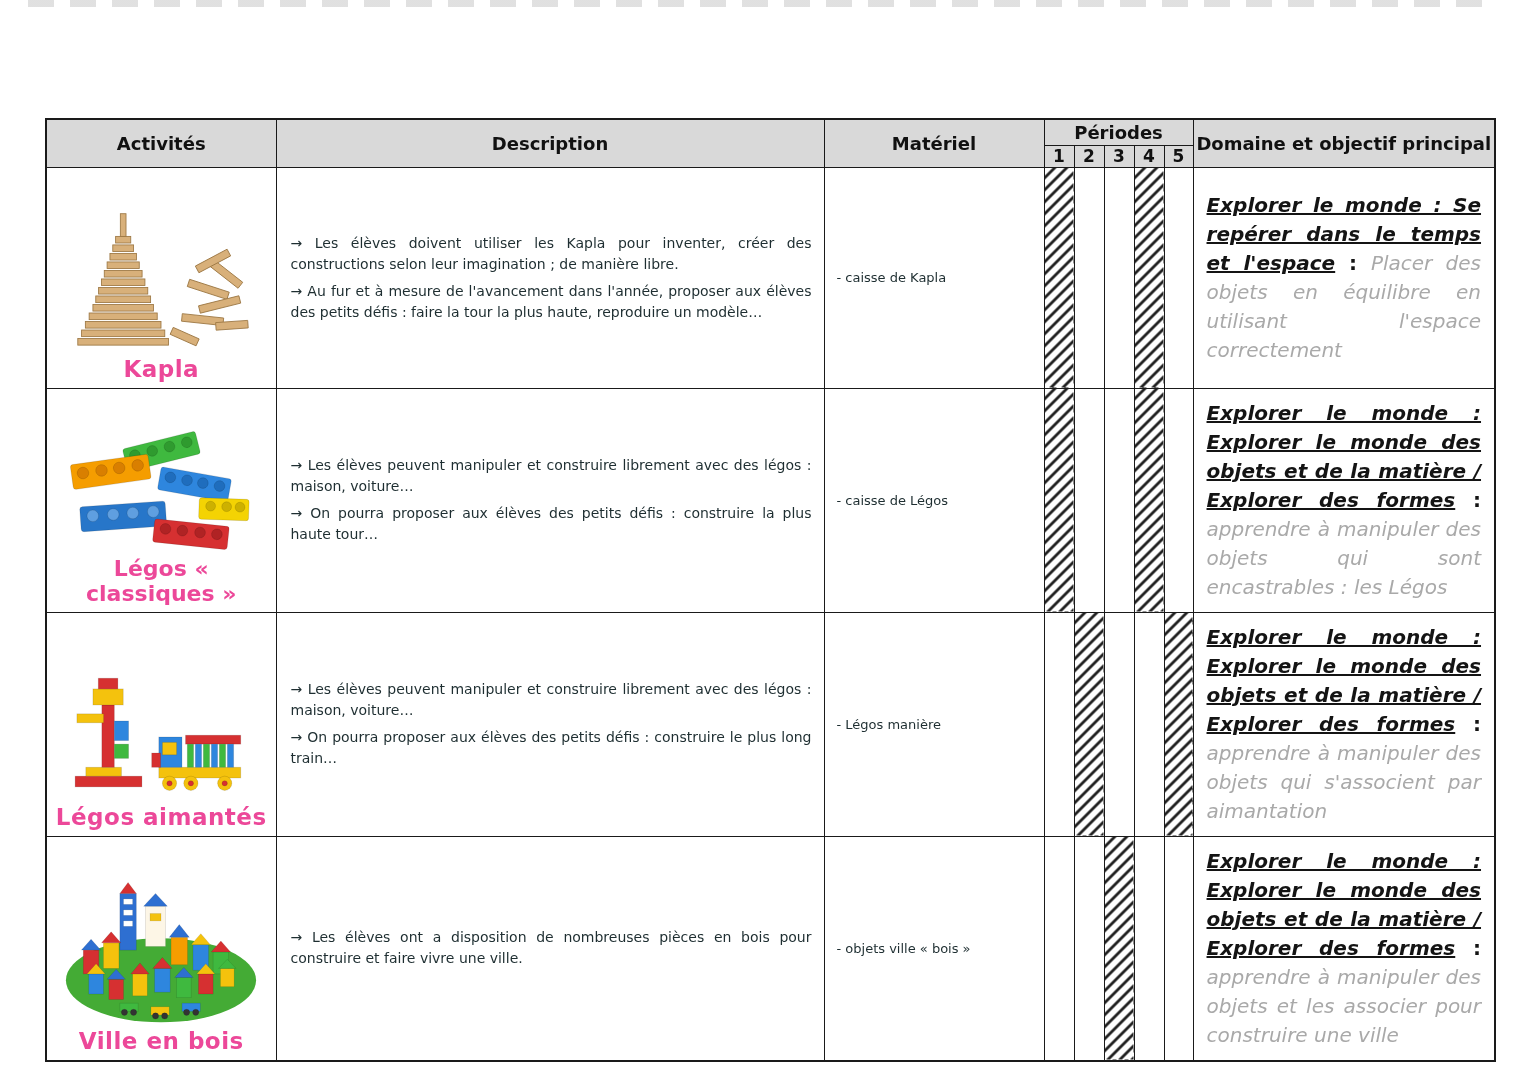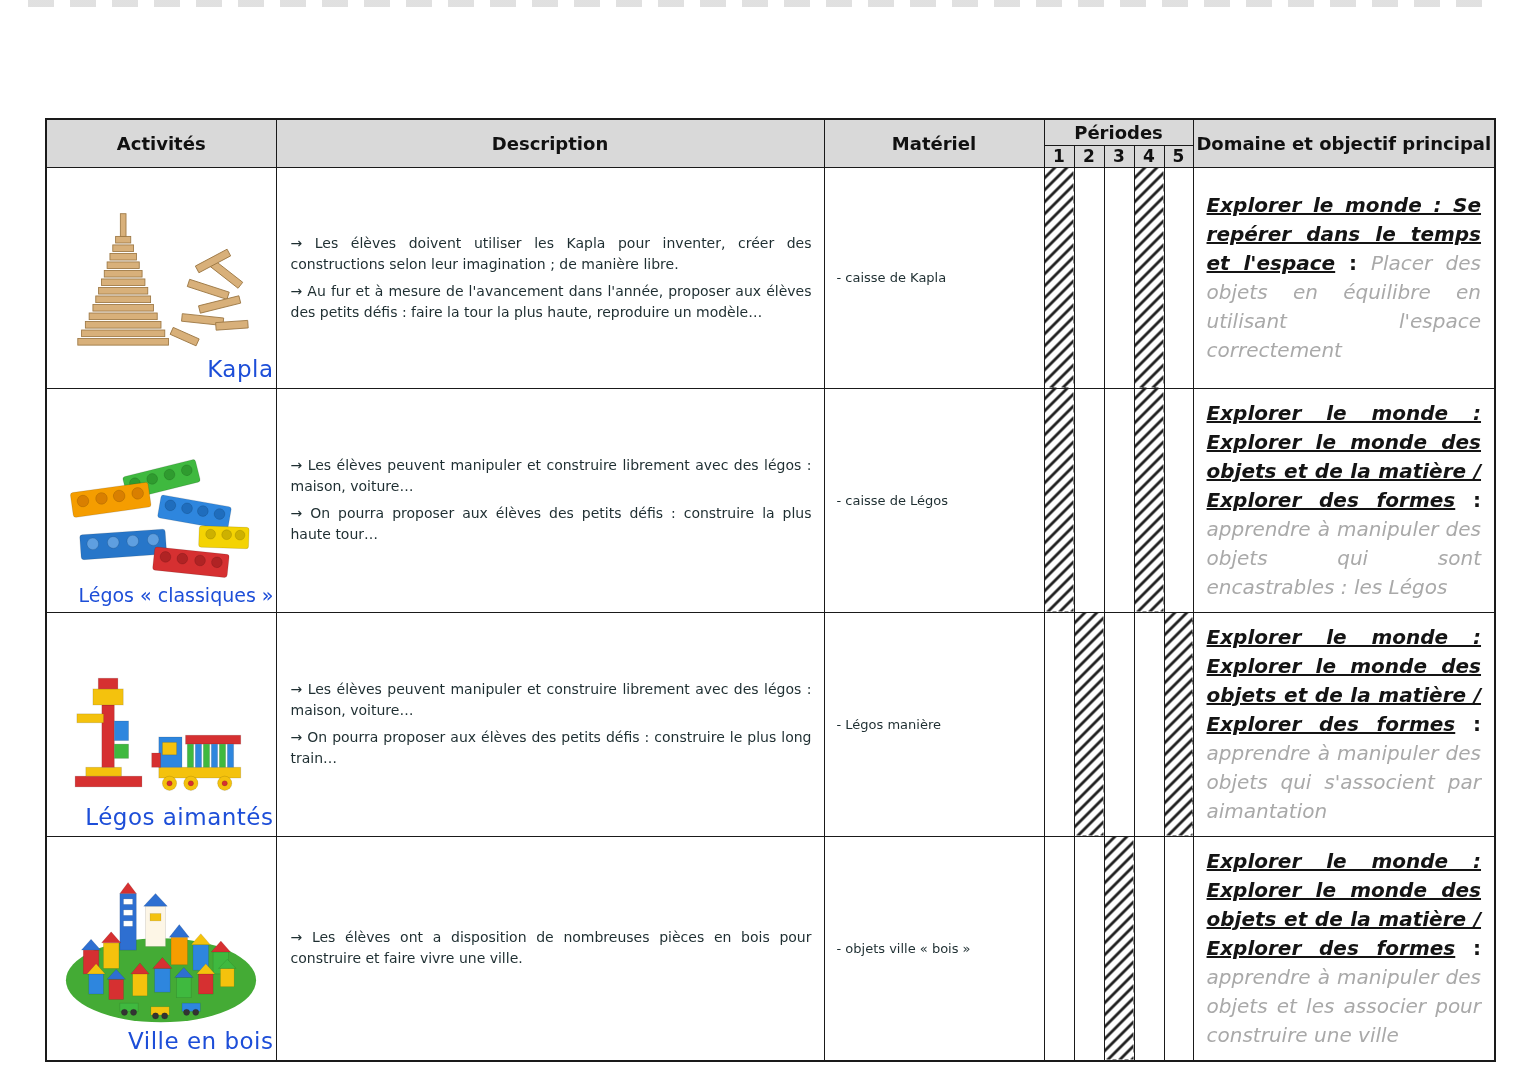--- a/index.html
+++ b/index.html
@@ -29,22 +29,22 @@
   tr.header-main{height:26px;}
   tr.header-periods{height:22px;}
   tr.header-periods th{font-size:17px;}
   tbody tr:nth-child(1){height:221px;}
   tbody tr:nth-child(2){height:195px;}
   tbody tr:nth-child(3){height:196px;}
   tbody tr:nth-child(4){height:214px;}
 
   td.act-cell{vertical-align:bottom;text-align:center;}
   .act-img{display:flex;justify-content:center;align-items:flex-end;margin-bottom:2px;}
-  .act-label{font-weight:normal;font-size:23px;color:#1d4ed8;margin:0 2px 6px 2px;letter-spacing:.5px;text-align:right;}
-  .act-label.small{font-size:19px;letter-spacing:0;}
+  .act-label{font-weight:bold;font-size:23px;color:#ec4899;margin:0 2px 6px 2px;letter-spacing:.5px;}
+  .act-label.small{font-size:22px;letter-spacing:0;}
 
   td.desc-cell{vertical-align:middle;}
   .desc-inner{padding:8px 12px 8px 14px;}
   .desc-p{margin:0 0 6px 0;font-size:14px;line-height:1.5;text-align:justify;color:var(--text-dark);}
   .desc-p:last-child{margin-bottom:0;}
 
   td.mat-cell{vertical-align:middle;}
   .mat-text{padding:0 6px 0 12px;font-size:13px;color:var(--text-dark);}
 
   td.pcell{background:#fff;}

